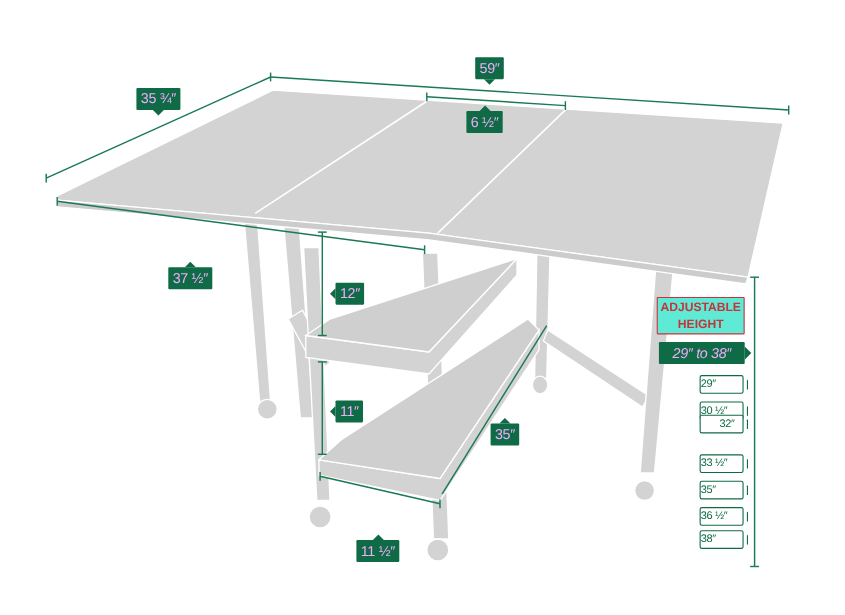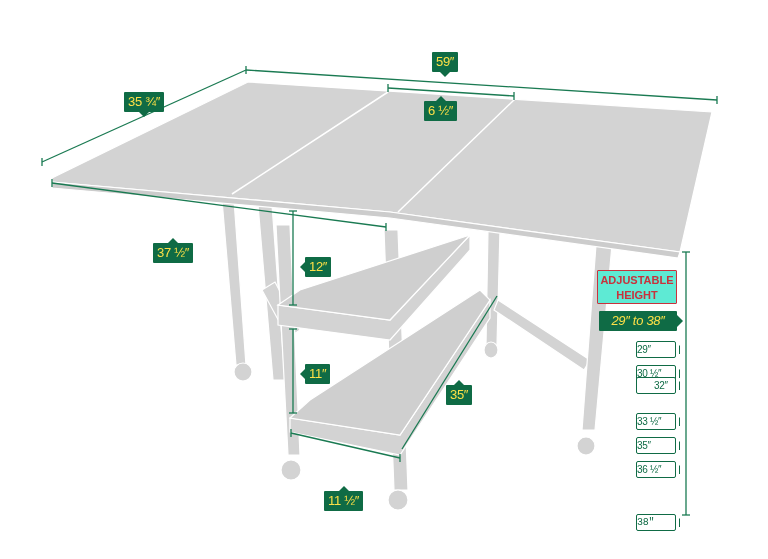--- a/index.html
+++ b/index.html
@@ -1,18 +1,18 @@
 <!DOCTYPE html>
 <html><head>
 <meta charset="utf-8">
 <style>
   html, body { margin: 0; padding: 0; background: #ffffff; }
   body { width: 768px; height: 559px; position: relative; overflow: hidden; font-family: "Liberation Sans", sans-serif; }
   #diagram { position: absolute; left: 0; top: 0; width: 768px; height: 559px; }
-  .tag { position: absolute; background: #0f6b45; color: #fde047; font-size: 13px; line-height: 20px; height: 20px; padding: 0 4px; text-align: center; border-radius: 1px; white-space: nowrap; letter-spacing: -0.3px; }
+  .tag { position: absolute; background: #0f6b45; color: #f0abfc; font-size: 13px; line-height: 20px; height: 20px; padding: 0 4px; text-align: center; border-radius: 1px; white-space: nowrap; letter-spacing: -0.3px; }
   .tag.down::after { content: ""; position: absolute; left: 50%; bottom: -5px; margin-left: -5px; border-left: 5px solid transparent; border-right: 5px solid transparent; border-top: 5px solid #0f6b45; }
   .tag.up::after { content: ""; position: absolute; left: 50%; top: -5px; margin-left: -5px; border-left: 5px solid transparent; border-right: 5px solid transparent; border-bottom: 5px solid #0f6b45; }
   .tag.left::after { content: ""; position: absolute; top: 50%; left: -5px; margin-top: -5px; border-top: 5px solid transparent; border-bottom: 5px solid transparent; border-right: 5px solid #0f6b45; }
   .tag.right::after { content: ""; position: absolute; top: 50%; right: -6px; margin-top: -6px; border-top: 6px solid transparent; border-bottom: 6px solid transparent; border-left: 6px solid #0f6b45; }
   .adj-box { position: absolute; left: 597px; top: 270px; width: 80px; height: 34px; border: 1.5px solid #c8323c; color: #c8323c; background: #5eead4; font-size: 11px; font-weight: bold; text-align: center; line-height: 15px; padding-top: 2px; box-sizing: border-box; border-radius: 1px; }
   .hopt { position: absolute; left: 636px; width: 40px; height: 17px; border: 1.2px solid #0f6b45; color: #0f6b45; background: #fff; font-size: 10px; line-height: 15px; text-align: left; box-sizing: border-box; border-radius: 2px; letter-spacing: -0.3px; }
   .hopt::after { content: ""; position: absolute; right: -5px; top: 3px; width: 5px; height: 8px; border-right: 1.2px solid #0f6b45; border-top: 1.2px solid transparent; }
 </style>
 </head>
 <body>
@@ -70,34 +70,34 @@
       <line x1="291" y1="429" x2="291" y2="437"></line>
         <line x1="400" y1="454" x2="400" y2="462"></line>
       <line x1="402" y1="449" x2="497" y2="296"></line>
       <line x1="686" y1="252" x2="686" y2="515"></line>
       <line x1="682" y1="252" x2="690" y2="252"></line>
         <line x1="682" y1="515" x2="690" y2="515"></line>
     </g>
   </svg>
 
   <div class="tag down" style="left:432px;top:52px;">59″</div>
-  <div class="tag down" style="left:124px;top:92px;">35 ¾″</div>
+  <div class="tag down" style="left:124px;top:80px;">35 ¾″</div>
   <div class="tag up" style="left:424px;top:101px;">6 ½″</div>
   <div class="tag up" style="left:153px;top:214px;margin-top:29px;">37 ½″</div>
   <div class="tag left" style="left:305px;top:257px;">12″</div>
   <div class="tag left" style="left:305px;top:364px;">11″</div>
   <div class="tag up" style="left:446px;top:385px;">35″</div>
   <div class="tag up" style="left:324px;top:456px;margin-top:35px;">11 ½″</div>
 
   <div class="adj-box">
     <div>ADJUSTABLE</div>
     <div>HEIGHT</div>
   </div>
   <div class="tag right" style="left:599px;top:311px;width:70px;font-style:italic;">29″ to 38″</div>
 
   <div class="hopt" style="top:341px;">29″</div>
   <div class="hopt" style="top:365px;">30 ½″</div>
   <div class="hopt" style="top:377px;padding-left:17px;">32″</div>
   <div class="hopt" style="top:413px;">33 ½″</div>
   <div class="hopt" style="top:437px;">35″</div>
   <div class="hopt" style="top:461px;">36 ½″</div>
-  <div class="hopt" style="top:514px;font-family:Liberation Mono, monospace;">38″</div>
+  <div class="hopt" style="top:482px;">38″</div>
 </div>
 
 </body></html>

